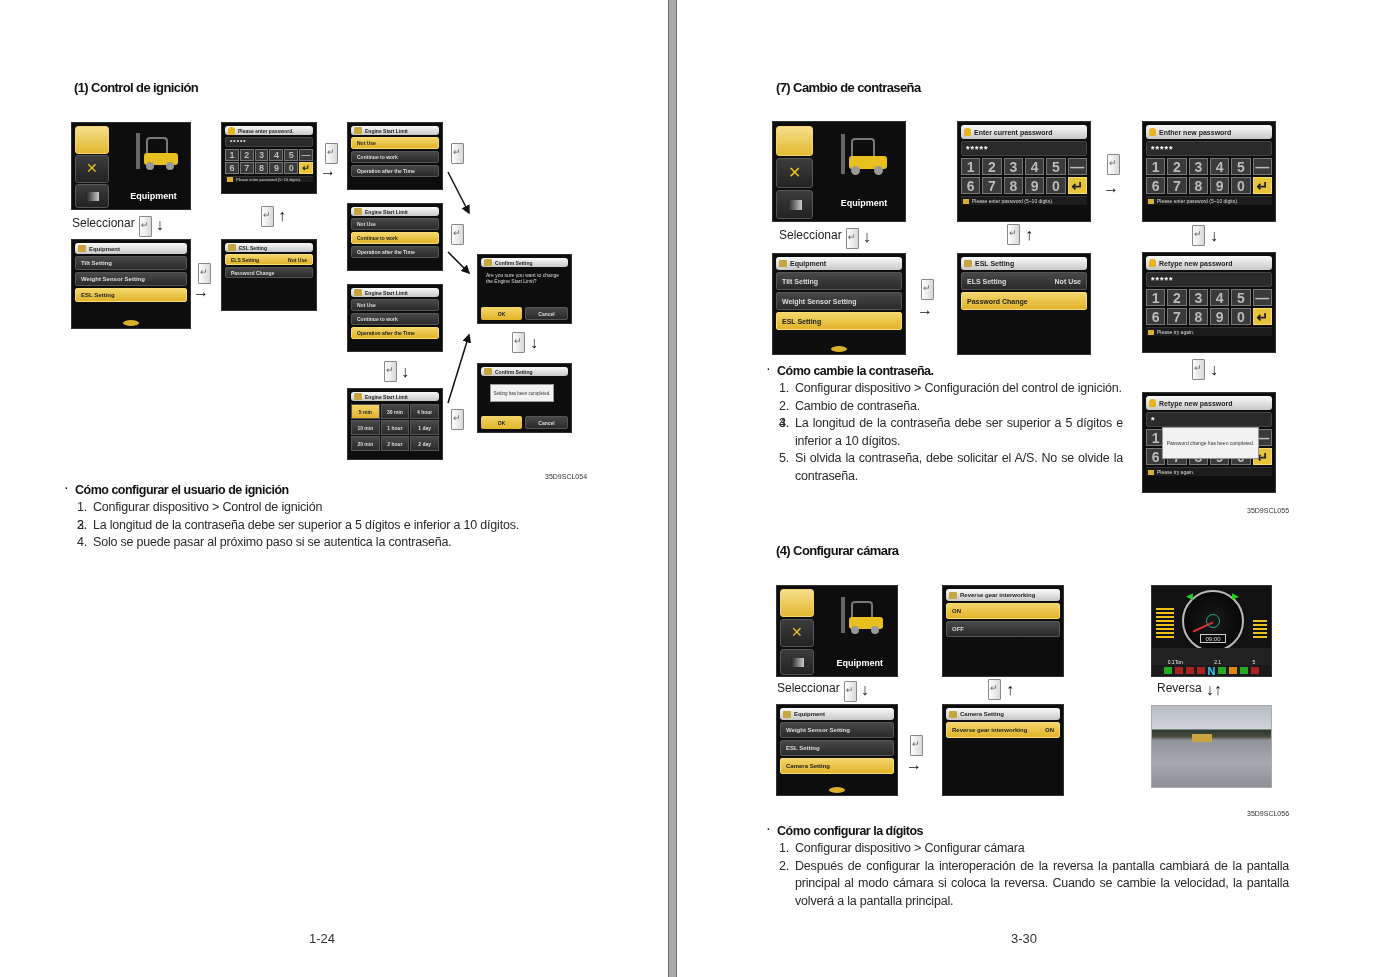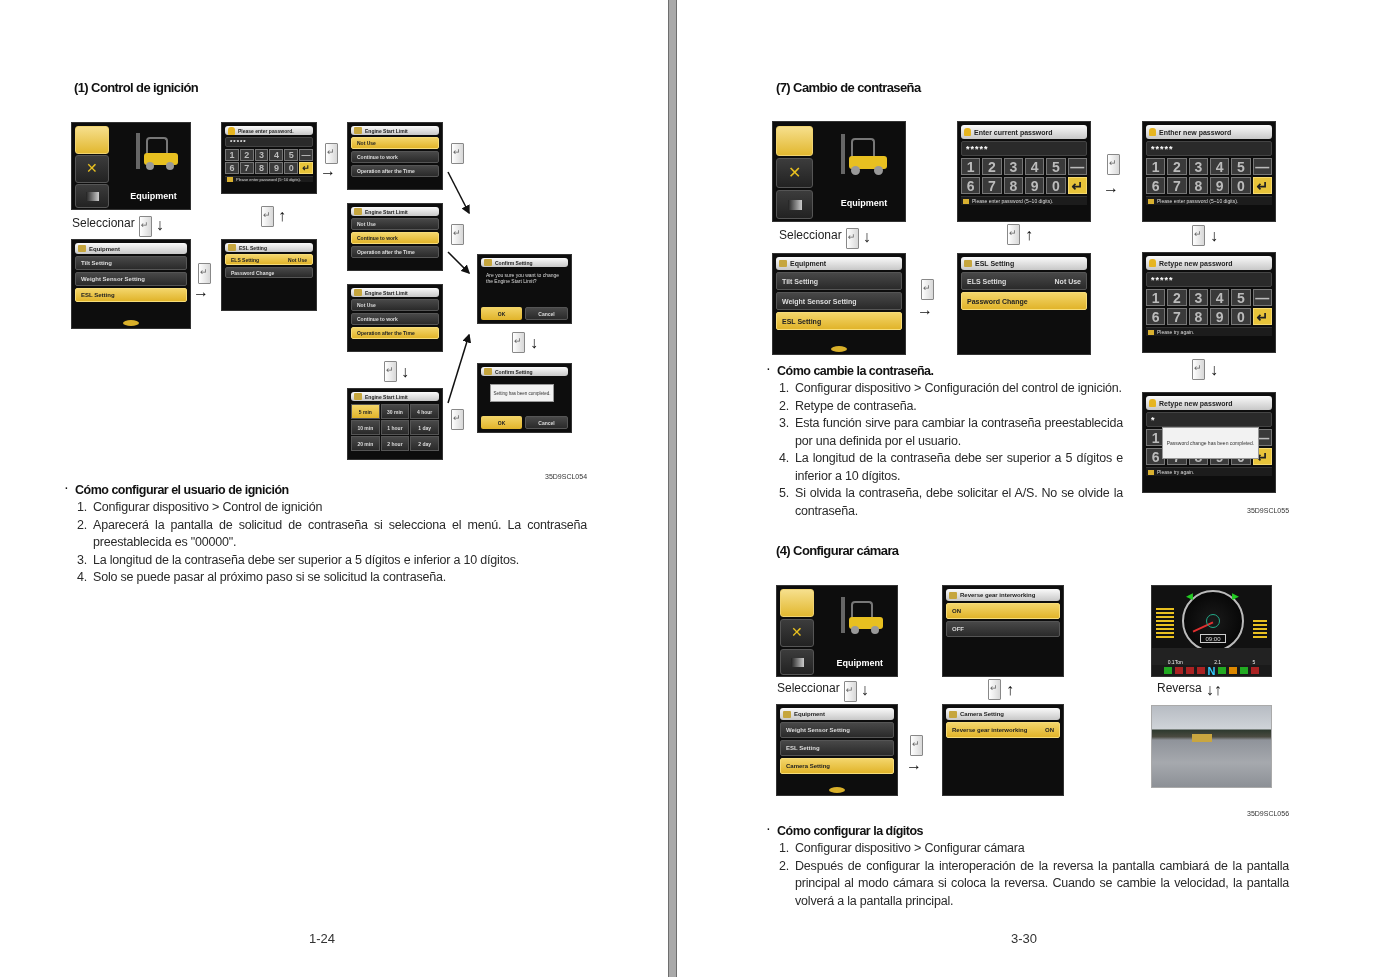--- a/index.html
+++ b/index.html
@@ -255,23 +255,23 @@
     </div>
     <div class="dialog" style="left:12px;top:20px;width:64px;height:18px">Setting has been completed.</div>
   </div>
 
   <div class="abs fig" style="left:545px;top:473px">35D9SCL054</div>
 
   <div class="abs" style="left:75px;top:483px;width:512px">
     <div class="sub-title" style="position:relative"><span class="bullet">·</span><span>Cómo configurar el usuario de ignición</span></div>
     <ul class="steps" style="margin-top:2px;padding-left:2px">
       <li><span class="n">1.</span><span>Configurar dispositivo &gt; Control de ignición</span></li>
-      <li><span class="n">2.</span><span>Aparecerá la pantalla de solicitud de contraseña si selecciona el menú.  La contraseña preestablecida es "00000".</span></li>
+      <li><span class="n">2.</span></li>
       <li><span class="n">3.</span><span>La longitud de la contraseña debe ser superior a 5 dígitos e inferior a 10 dígitos.</span></li>
-      <li><span class="n">4.</span><span>Solo se puede pasar al próximo paso si se solicitud la contraseña.</span></li>
+      <li><span class="n">4.</span><span>Solo se puede pasar al próximo paso si se autentica la contraseña.</span></li>
     </ul>
   </div>
 
   <div class="abs pnum" style="left:309px;top:931px">1-24</div>
 </div>
 
 <div class="divider"></div>
 
 <div id="pageR" class="page">
 
@@ -451,22 +451,22 @@
       </div>
     <div class="dialog" style="left:19px;top:34px;width:97px;height:32px;font-size:5px">Password change has been completed.</div>
   </div>
 
   <div class="abs fig" style="left:570px;top:507px">35D9SCL055</div>
 
   <div class="abs" style="left:100px;top:364px;width:346px">
     <div class="sub-title" style="position:relative"><span class="bullet">·</span><span>Cómo cambie la contraseña.</span></div>
     <ul class="steps" style="margin-top:2px;padding-left:2px">
       <li><span class="n">1.</span><span>Configurar dispositivo &gt; Configuración del control de ignición.</span></li>
-      <li><span class="n">2.</span><span>Retype de contraseña.</span></li>
-      <li><span class="n">3.</span><span>Esta función sirve para cambiar la contraseña preestablecida por una definida por el usuario.</span></li>
+      <li><span class="n">2.</span><span>Cambio de contraseña.</span></li>
+      <li><span class="n">3.</span></li>
       <li><span class="n">4.</span><span>La longitud de la contraseña debe ser superior a 5 dígitos e inferior a 10 dígitos.</span></li>
       <li><span class="n">5.</span><span>Si olvida la contraseña, debe solicitar el A/S. No se olvide la contraseña.</span></li>
     </ul>
   </div>
 
   <div class="abs sec-title" style="left:99px;top:543px">(4) Configurar cámara</div>
 
   <div class="scr home" style="left:99px;top:585px;width:122px;height:92px">
     <div class="side sel" style="top:3px"></div>
     <div class="side" style="top:33px">

